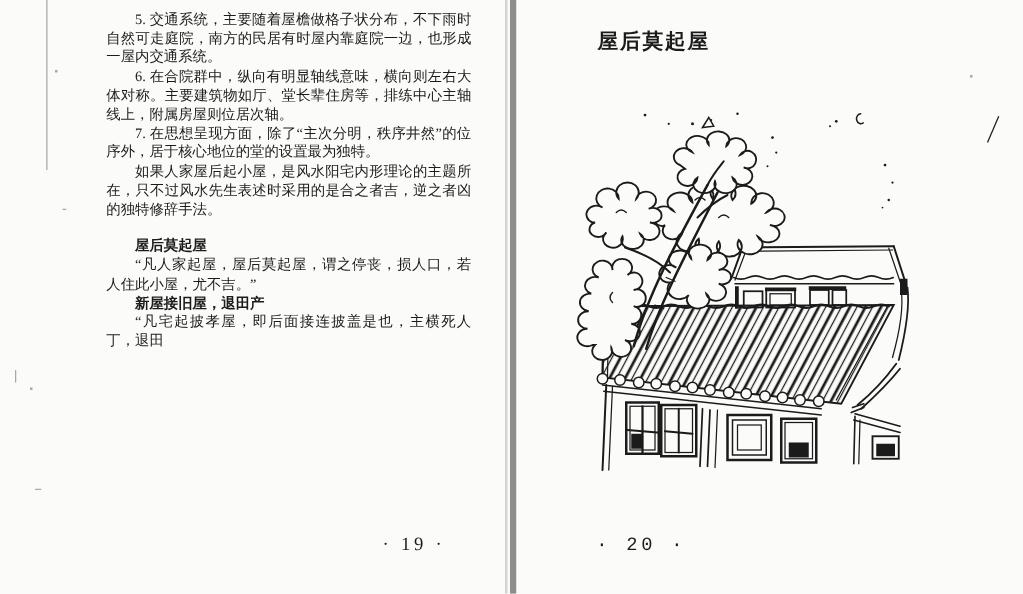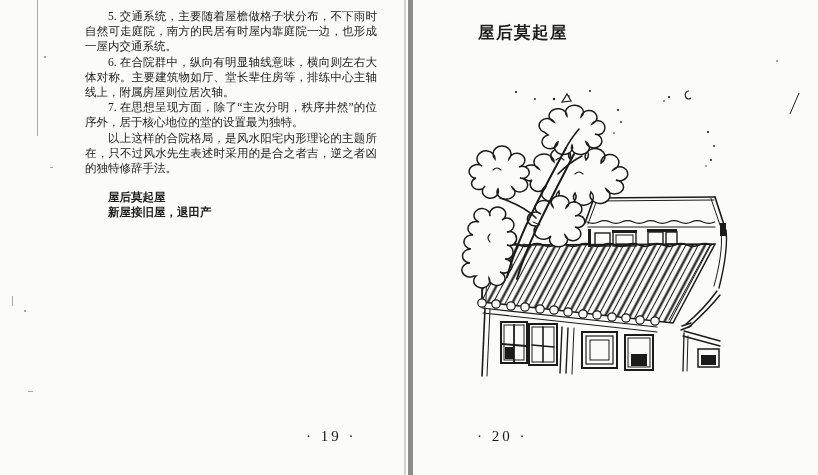--- a/index.html
+++ b/index.html
@@ -8,21 +8,21 @@
           font-family:"Liberation Serif","DejaVu Serif",serif;color:#1b1b1b;}
   
   .text-col{position:absolute;left:85px;top:9px;width:292px;font-size:11.5px;
             line-height:15.2px;text-align:justify;}
   .text-col p{margin:0;text-indent:2em;}
   .text-col p.heading{font-weight:bold;}
   .text-col p.gap{margin-top:14px;}
   
   .pagenum{position:absolute;font-size:15px;letter-spacing:3px;white-space:nowrap;}
   .pagenum-left{left:306px;top:428px;}
-  .pagenum-right{left:477px;top:428px;}
+  .pagenum-right{left:477px;top:428px;font-family:Liberation Mono, monospace;}
   
   .chapter-heading{position:absolute;left:478px;top:22px;font-size:16.5px;
                    font-weight:bold;letter-spacing:1.5px;}
   
   .gutter-light{position:absolute;left:404px;top:0;width:2px;height:475px;background:#d4d4d4;}
   .gutter-dark{position:absolute;left:408px;top:0;width:5px;height:475px;background:#8d8d8d;}
   
   .artifact{position:absolute;background:#a8a8a8;}
   .a1{left:37px;top:0;width:1px;height:136px;}
   .a2{left:12px;top:296px;width:1px;height:10px;}
@@ -37,23 +37,25 @@
 </head>
 <body>
 
 <div class="spread">
 
   <div>
     <div class="text-col">
       <p>5. 交通系统，主要随着屋檐做格子状分布，不下雨时自然可走庭院，南方的民居有时屋内靠庭院一边，也形成一屋内交通系统。</p>
       <p>6. 在合院群中，纵向有明显轴线意味，横向则左右大体对称。主要建筑物如厅、堂长辈住房等，排练中心主轴线上，附属房屋则位居次轴。</p>
       <p>7. 在思想呈现方面，除了“主次分明，秩序井然”的位序外，居于核心地位的堂的设置最为独特。</p>
-      <p>以上这样的合院格局，是风水阳宅内形理论的主题所在，只不过风水先生表述时采用的是合之者吉，逆之者凶的独特修辞手法。</p>
+      <p>如果人家屋后起小屋，是风水阳宅内形理论的主题所在，只不过风水先生表述时采用的是合之者吉，逆之者凶的独特修辞手法。</p>
       <p class="heading gap">屋后莫起屋</p>
+      <p>“凡人家起屋，屋后莫起屋，谓之停丧，损人口，若人住此小屋，尤不吉。”</p>
       <p class="heading">新屋接旧屋，退田产</p>
+      <p>“凡宅起披孝屋，即后面接连披盖是也，主横死人丁，退田</p>
     </div>
     <div class="pagenum pagenum-left">· 19 ·</div>
   </div>
 
   <div class="gutter-light"></div>
   <div class="gutter-dark"></div>
 
   <div class="artifact a1"></div>
   <div class="artifact a2"></div>
   <div class="artifact a3"></div>

